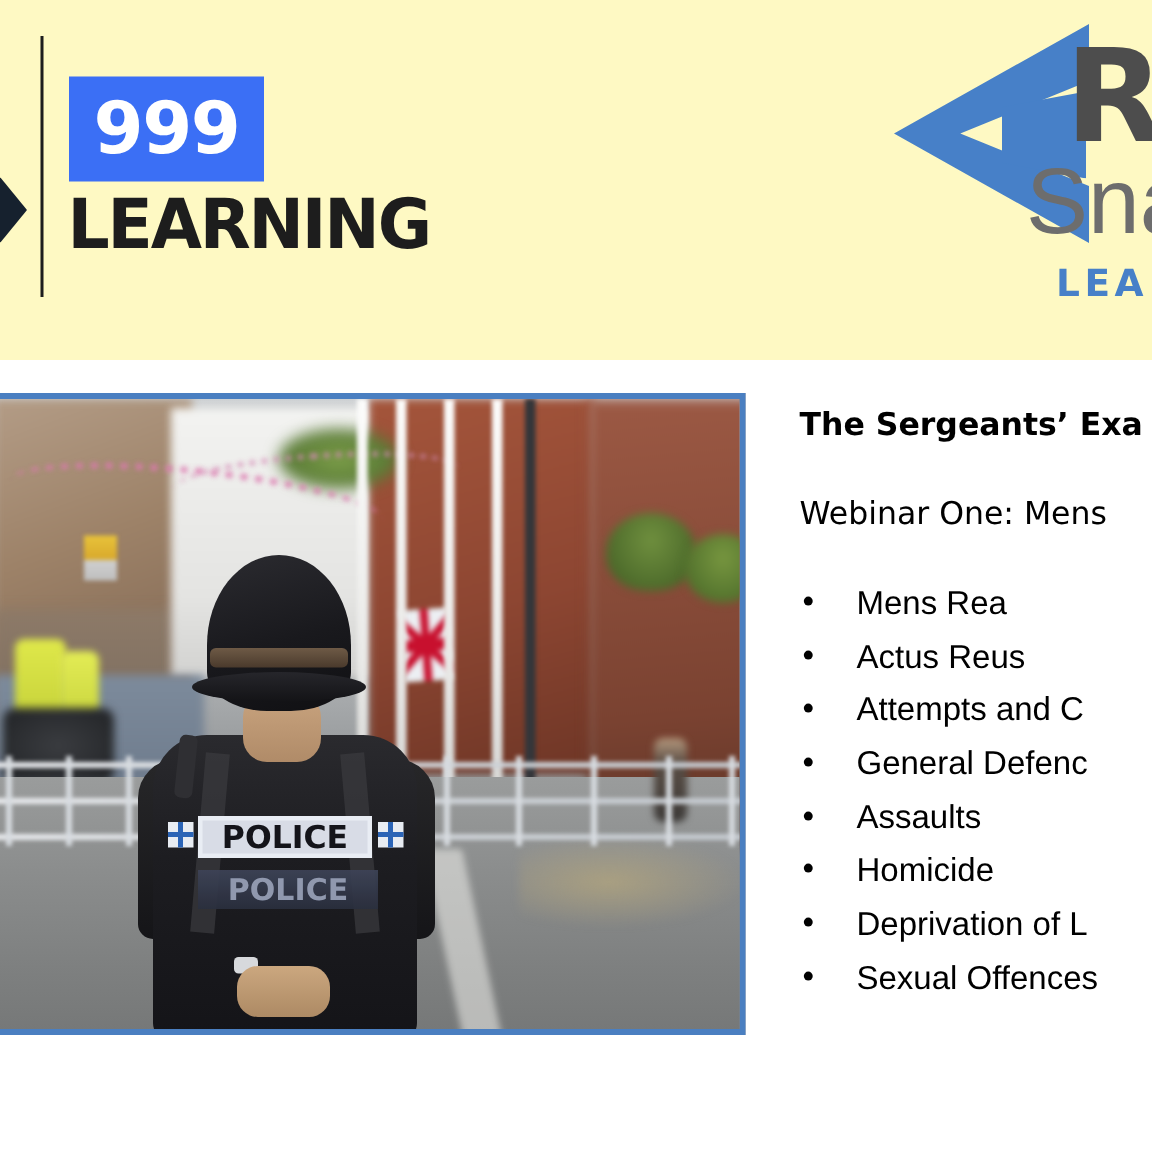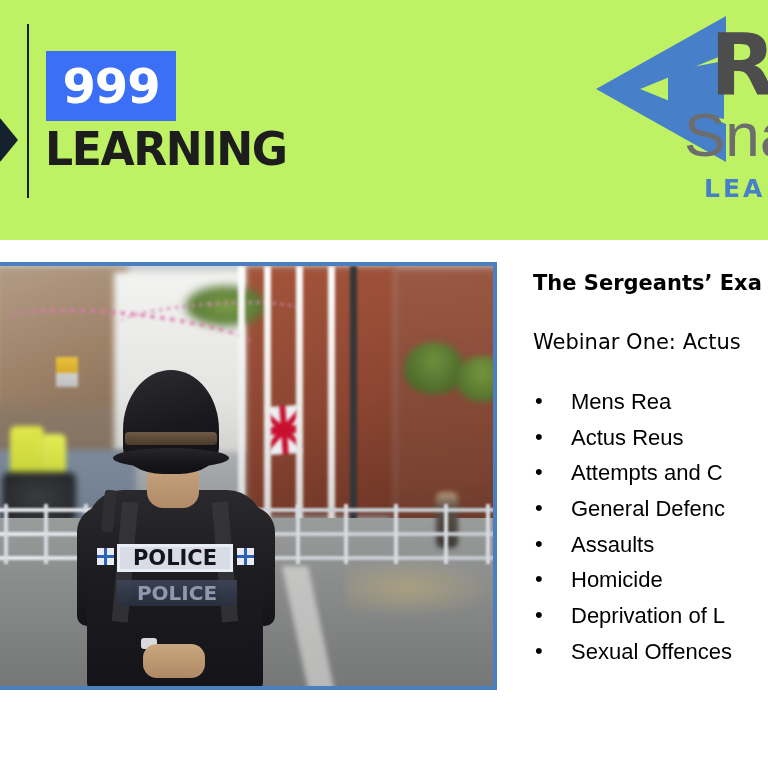--- a/index.html
+++ b/index.html
@@ -13,21 +13,21 @@
     overflow: hidden;
     font-family: "Liberation Sans", sans-serif;
     position: relative;
   }
 
   
   #header {
     position: absolute;
     left: 0; top: 0;
     width: 768px; height: 240px;
-    background: #bef264;
+    background: #fef9c3;
   }
 
   
   #logo-left {
     position: absolute;
     left: 0; top: 10px;
     width: 340px; height: 190px;
   }
   #logo-left .chevron-mark {
     position: absolute;
@@ -310,21 +310,21 @@
   .ph-person-far {
     position: absolute; left: 440px; top: 226px; width: 22px; height: 56px;
     background: linear-gradient(180deg, #b79a7f 0%, #5a4e45 30%, #3c3a38 100%);
     border-radius: 6px;
     filter: blur(2.6px);
   }
 
   
   .off {
     position: absolute;
-    left: 81px; top: 104px;
+    left: 96px; top: 104px;
     width: 200px; height: 324px;
   }
   .off-helmet {
     position: absolute; left: 46px; top: 0;
     width: 96px; height: 104px;
     background: linear-gradient(165deg, #2b2b30 0%, #19191d 55%, #101013 100%);
     border-radius: 48px 48px 40px 40px / 60px 60px 26px 26px;
   }
   .off-helmet-brim {
     position: absolute; left: 36px; top: 78px;
@@ -595,21 +595,21 @@
       <div class="off-hands"></div>
     </div>
   </div>
 </div>
 
 <div id="content">
 
   <div id="title-line">The Sergeants’ Exa</div>
 
   <div id="subtitle-line">
-    <span class="bold">Webinar One:</span><span class="light"> Actus</span>
+    <span class="bold">Webinar One:</span><span class="light"> Mens</span>
   </div>
 
   <ul id="bullets">
     <li>Mens Rea</li>
     <li>Actus Reus</li>
     <li>Attempts and C</li>
     <li>General Defenc</li>
     <li>Assaults</li>
     <li>Homicide</li>
     <li>Deprivation of L</li>

